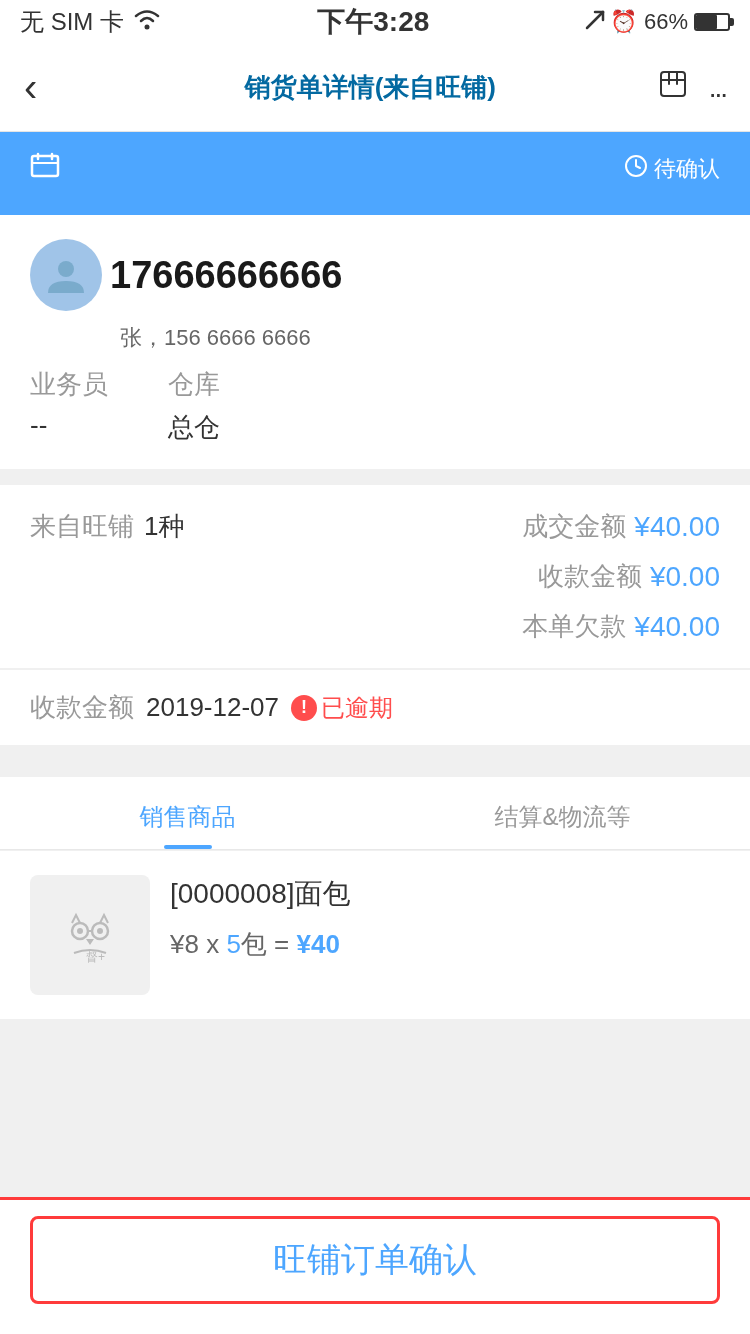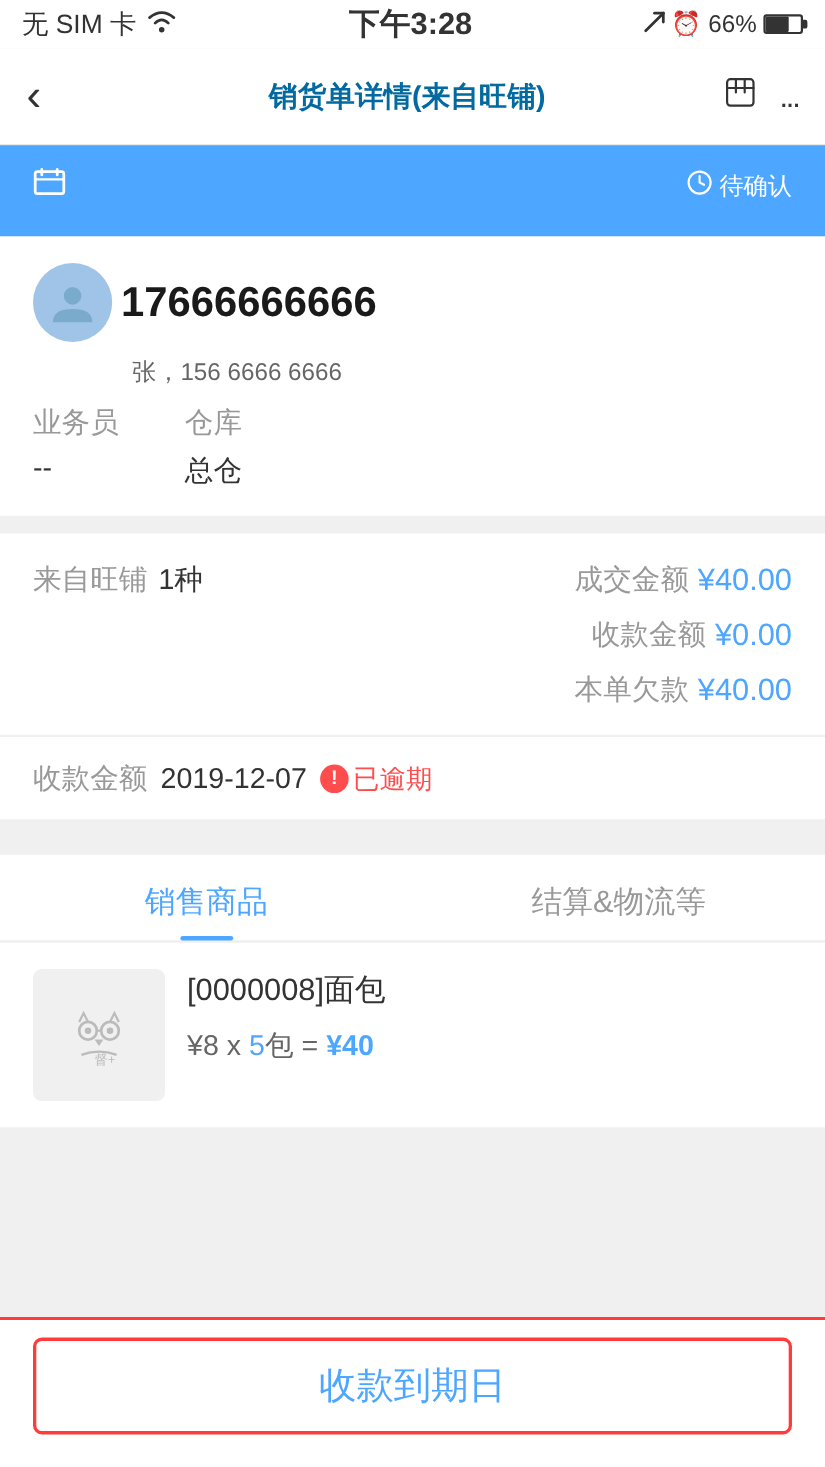--- a/index.html
+++ b/index.html
@@ -289,21 +289,21 @@
       margin-top: 16px;
       border-bottom: 1px solid #e8e8e8;
     }
     .tabs-row {
       display: flex;
     }
     .tab-item {
       flex: 1;
       text-align: center;
       padding: 24px 0 16px;
-      font-size: 28px;
+      font-size: 24px;
       color: #999;
       position: relative;
       cursor: pointer;
     }
     .tab-item.active {
       color: #4da6ff;
     }
     .tab-item.active::after {
       content: '';
       position: absolute;
@@ -561,15 +561,15 @@
         </span>
       </div>
     </div>
   </div>
 </div>
 
 <div class="content-area" style="height: 200px;"></div>
 
 <div class="bottom-bar">
   <button class="confirm-btn">
-    <span>收款到期日</span>
+    <span>旺铺订单确认</span>
   </button>
 </div>
 
 </body></html>

